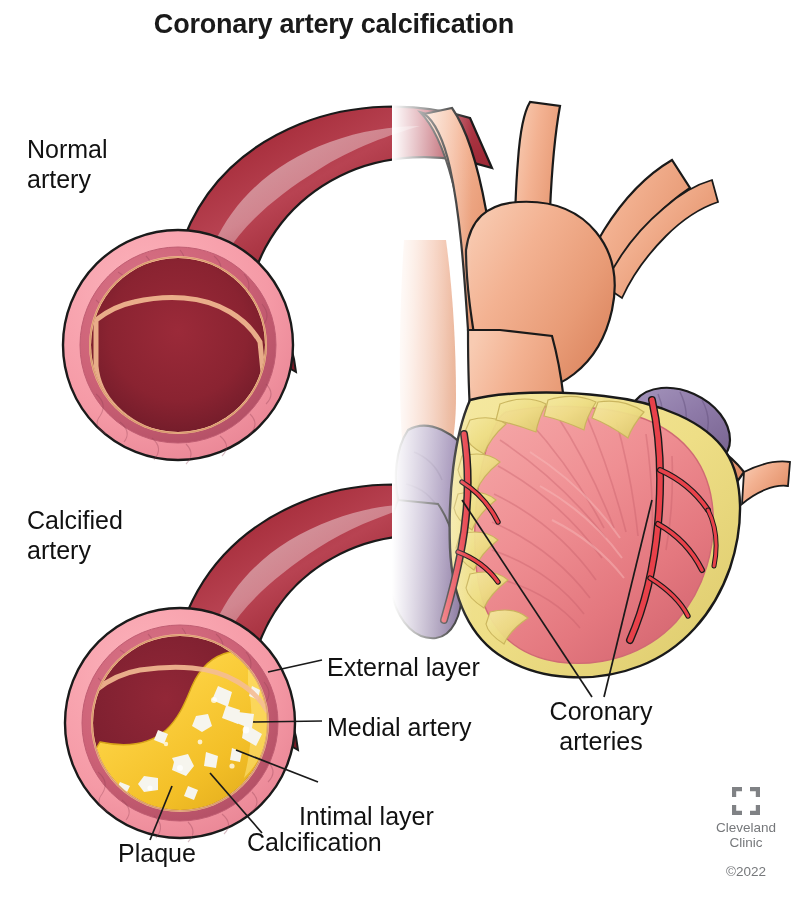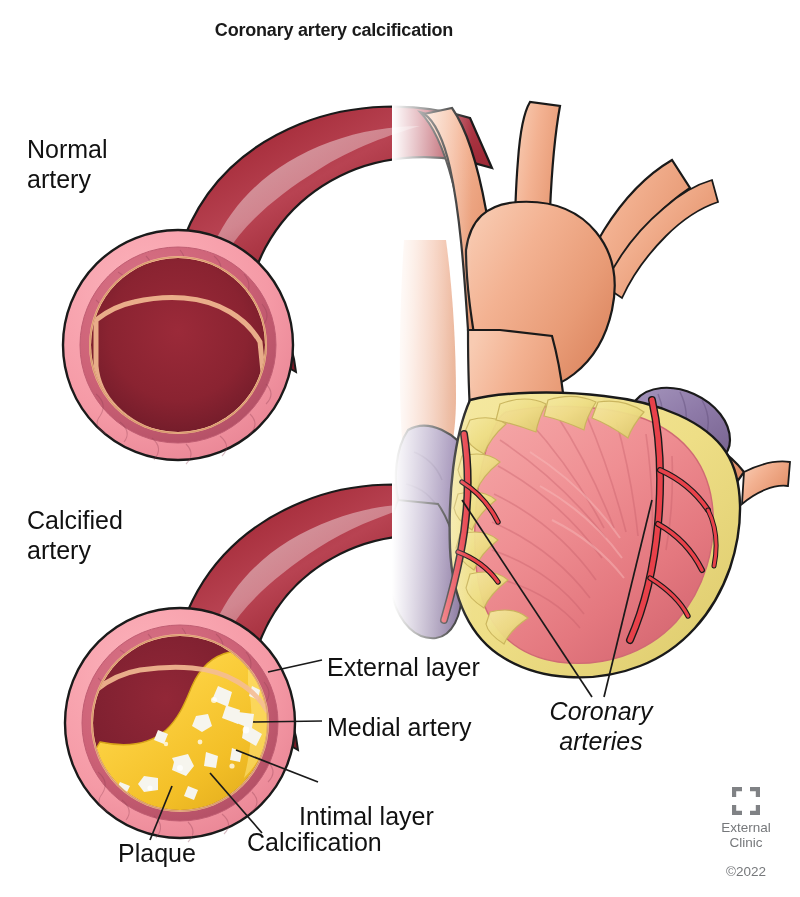--- a/index.html
+++ b/index.html
@@ -16,39 +16,38 @@
     color: #000000;
   }
   #canvas {
     position: absolute;
     inset: 0;
     width: 800px;
     height: 897px;
   }
   .title {
     position: absolute;
-    top: 20px;
+    top: 9px;
     left: 0;
     width: 668px;
     text-align: center;
-    font-size: 18px;
+    font-size: 27px;
     font-weight: bold;
     letter-spacing: -0.2px;
     color: #1a1a1a;
   }
   .lbl {
     position: absolute;
     font-size: 25px;
     line-height: 30px;
     color: #111111;
     white-space: pre;
   }
   .lbl-center {
     text-align: center;
-    font-style: italic;
   }
   .logo {
     position: absolute;
     left: 700px;
     top: 786px;
     width: 92px;
     text-align: center;
     color: #808285;
   }
   .logo-mark {
@@ -522,16 +521,16 @@
 
 <div class="logo">
   <div class="logo-mark">
     <svg viewBox="0 0 30 30" width="30" height="30" aria-hidden="true">
       <path d="M1 1 h10 v4.2 h-5.8 v5.8 h-4.2 z" fill="#808285" rx="1"></path>
       <path d="M29 1 h-10 v4.2 h5.8 v5.8 h4.2 z" fill="#808285"></path>
       <path d="M1 29 h10 v-4.2 h-5.8 v-5.8 h-4.2 z" fill="#808285"></path>
       <path d="M29 29 h-10 v-4.2 h5.8 v-5.8 h4.2 z" fill="#808285"></path>
     </svg>
   </div>
-  <div class="logo-text">External</div>
+  <div class="logo-text">Cleveland</div>
   <div class="logo-text">Clinic</div>
   <div class="logo-copy">©2022</div>
 </div>
 
 </body></html>

